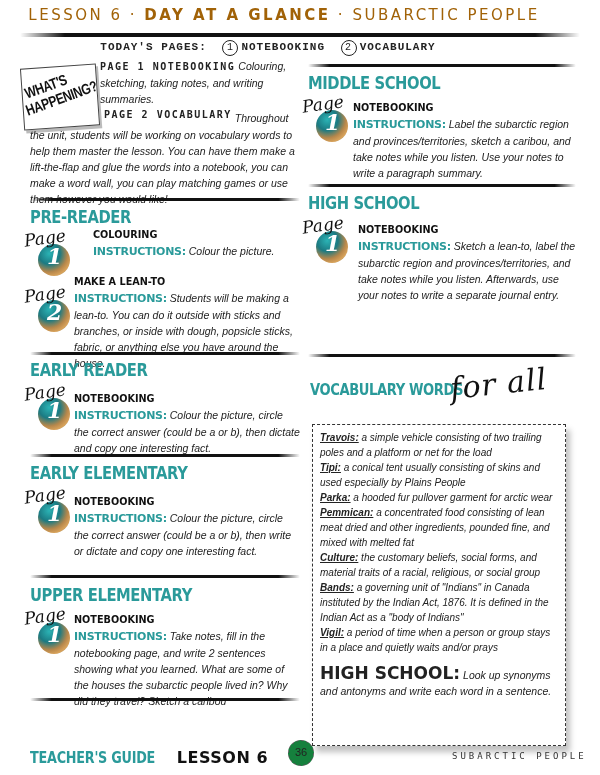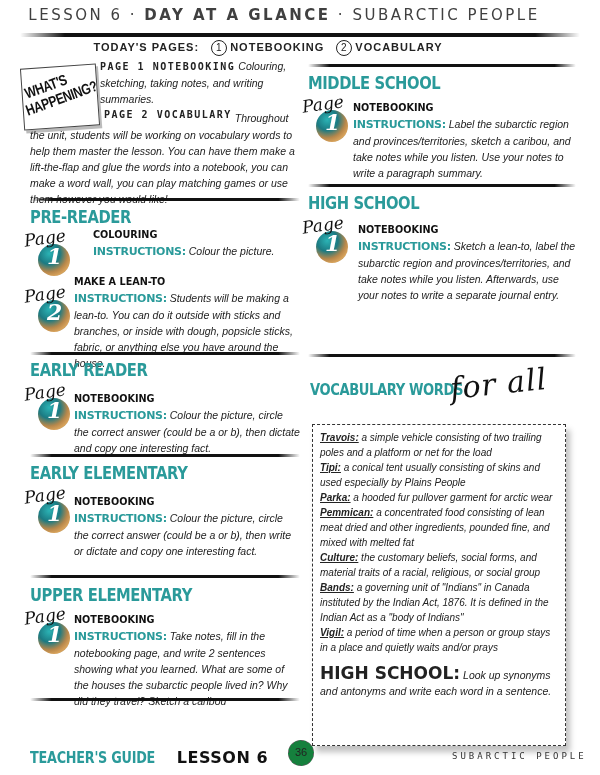--- a/index.html
+++ b/index.html
@@ -1,26 +1,26 @@
 <!DOCTYPE html>
 <html><head>
 <meta charset="utf-8">
 <style>
   * { box-sizing: border-box; margin: 0; padding: 0; }
   html, body { width: 600px; height: 775px; background: #ffffff; overflow: hidden; }
   body { font-family: "Liberation Sans", sans-serif; color: #222; position: relative; }
 
   .page-header { position: absolute; top: 6px; left: 0; width: 568px; text-align: center;
-    font-family: "DejaVu Sans", sans-serif; font-size: 15px; letter-spacing: 2.5px; color: #404040; }
+    font-family: "DejaVu Sans", sans-serif; font-size: 15px; letter-spacing: 2.5px; color: #a16207; }
   .page-header b { font-weight: bold; }
   .brush { position: absolute; height: 3px; background: linear-gradient(90deg, rgba(0,0,0,0) 0%, #111 8%, #111 92%, rgba(0,0,0,0) 100%); border-radius: 2px; }
   .brush.thick { height: 4px; }
 
   .todays { position: absolute; top: 40px; left: 0; width: 536px; text-align: center;
-    font-family: Liberation Sans, sans-serif; font-weight: bold; font-size: 11px; letter-spacing: 1px; color: #222; }
+    font-family: Liberation Mono, monospace; font-weight: bold; font-size: 11px; letter-spacing: 1px; color: #222; }
   .todays .num { display: inline-block; width: 16px; height: 16px; border: 1.5px solid #222; border-radius: 50%;
     text-align: center; line-height: 13px; font-size: 10px; margin: 0 3px 0 8px; font-weight: normal; }
 
   
   .whats { position: absolute; top: 66px; left: 22px; width: 76px; height: 62px; border: 1.5px solid #444;
     background: #fff; transform: rotate(-4deg); box-shadow: 2px 3px 0 #bbb; }
   .whats span { display: block; font-family: "Liberation Sans", sans-serif; font-weight: bold; font-size: 15px;
     line-height: 17px; color: #111; transform: rotate(-16deg) scaleX(0.8); transform-origin: left top; margin: 16px 0 0 0px; letter-spacing: -0.5px; }
 
   .intro { position: absolute; font-size: 10.5px; line-height: 16px; font-style: italic; color: #222; }

